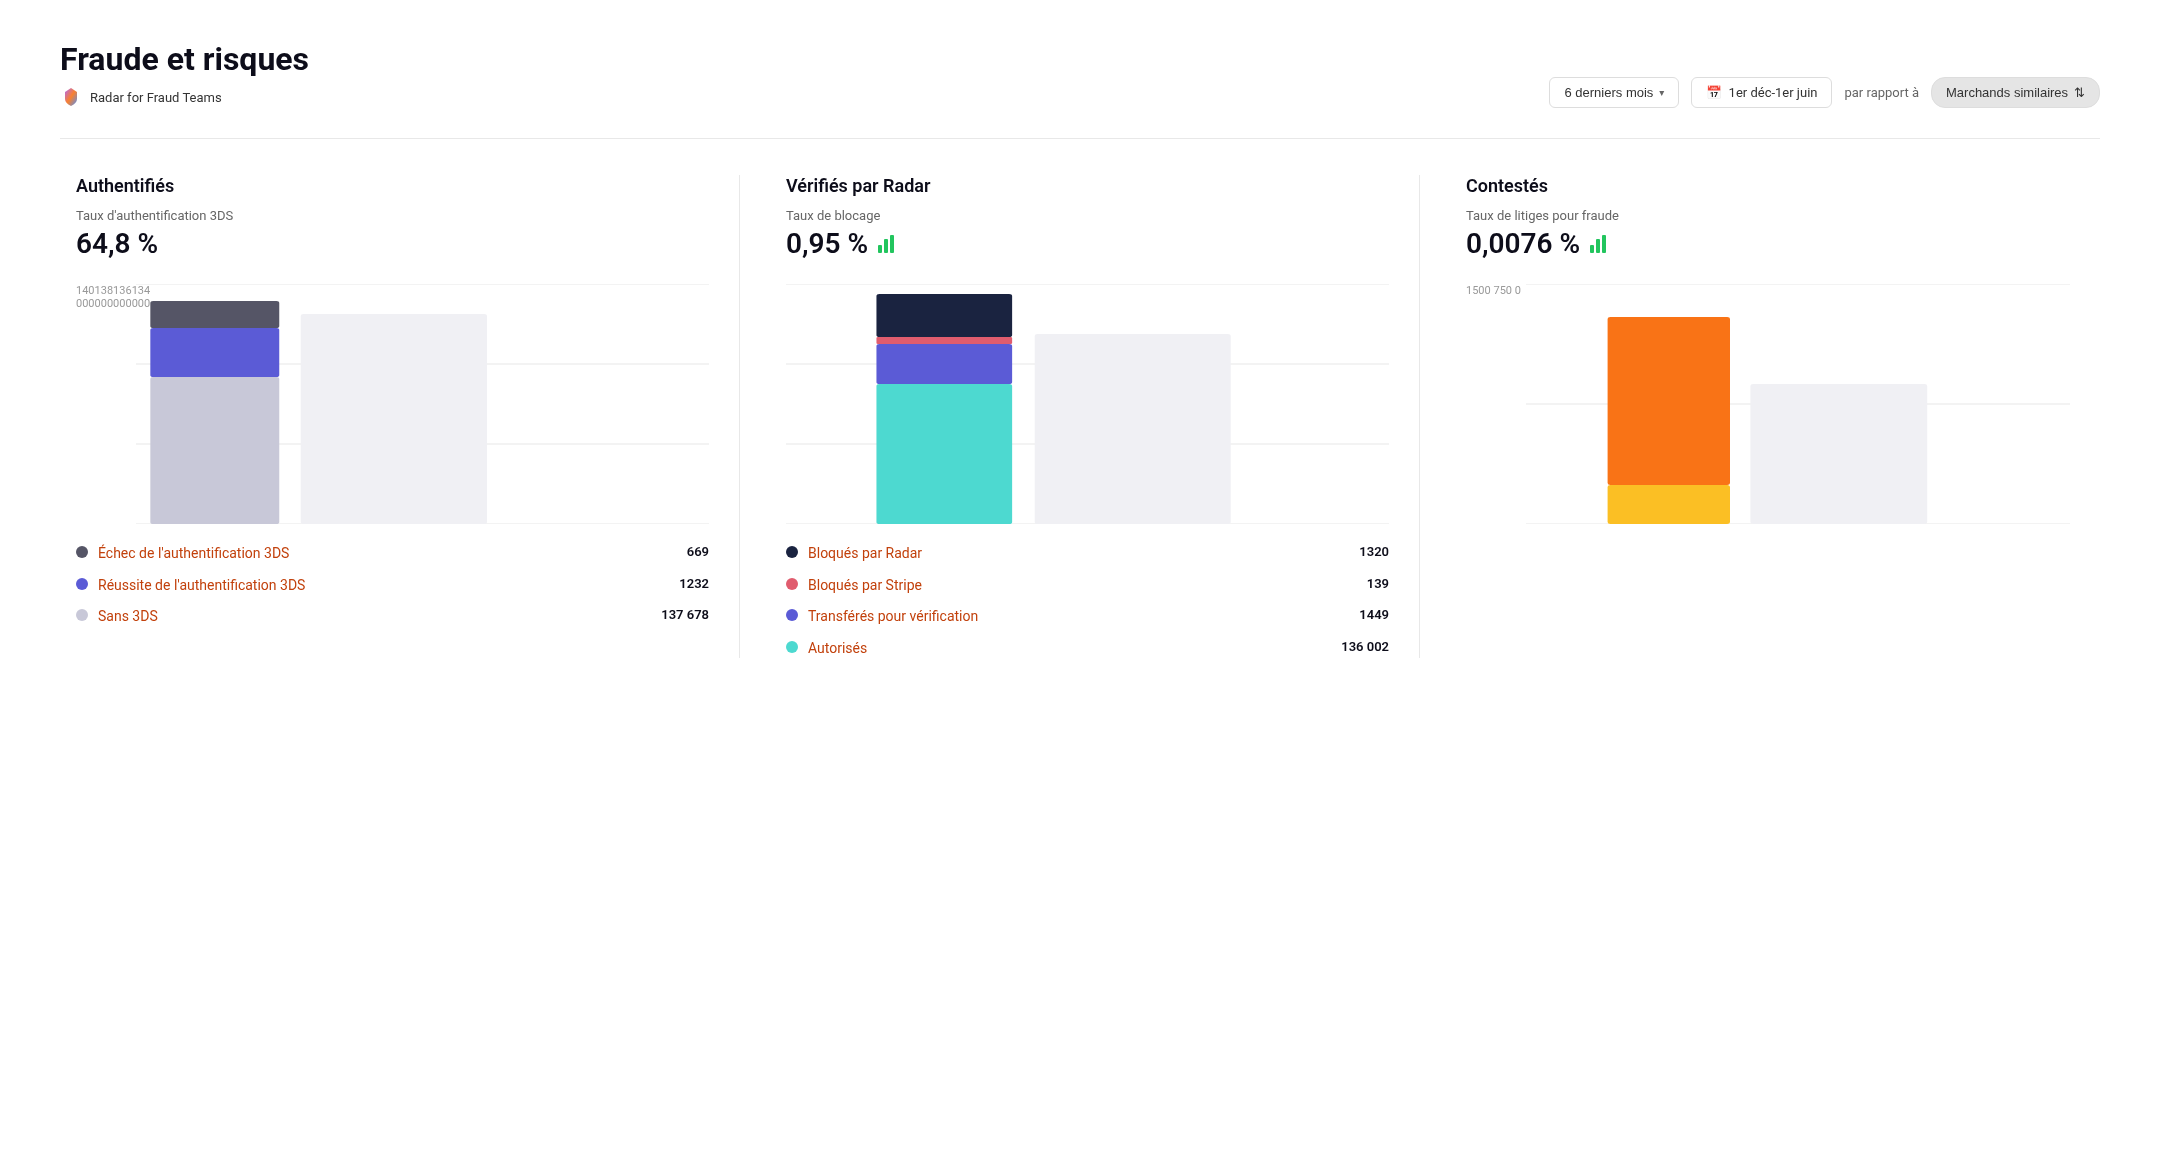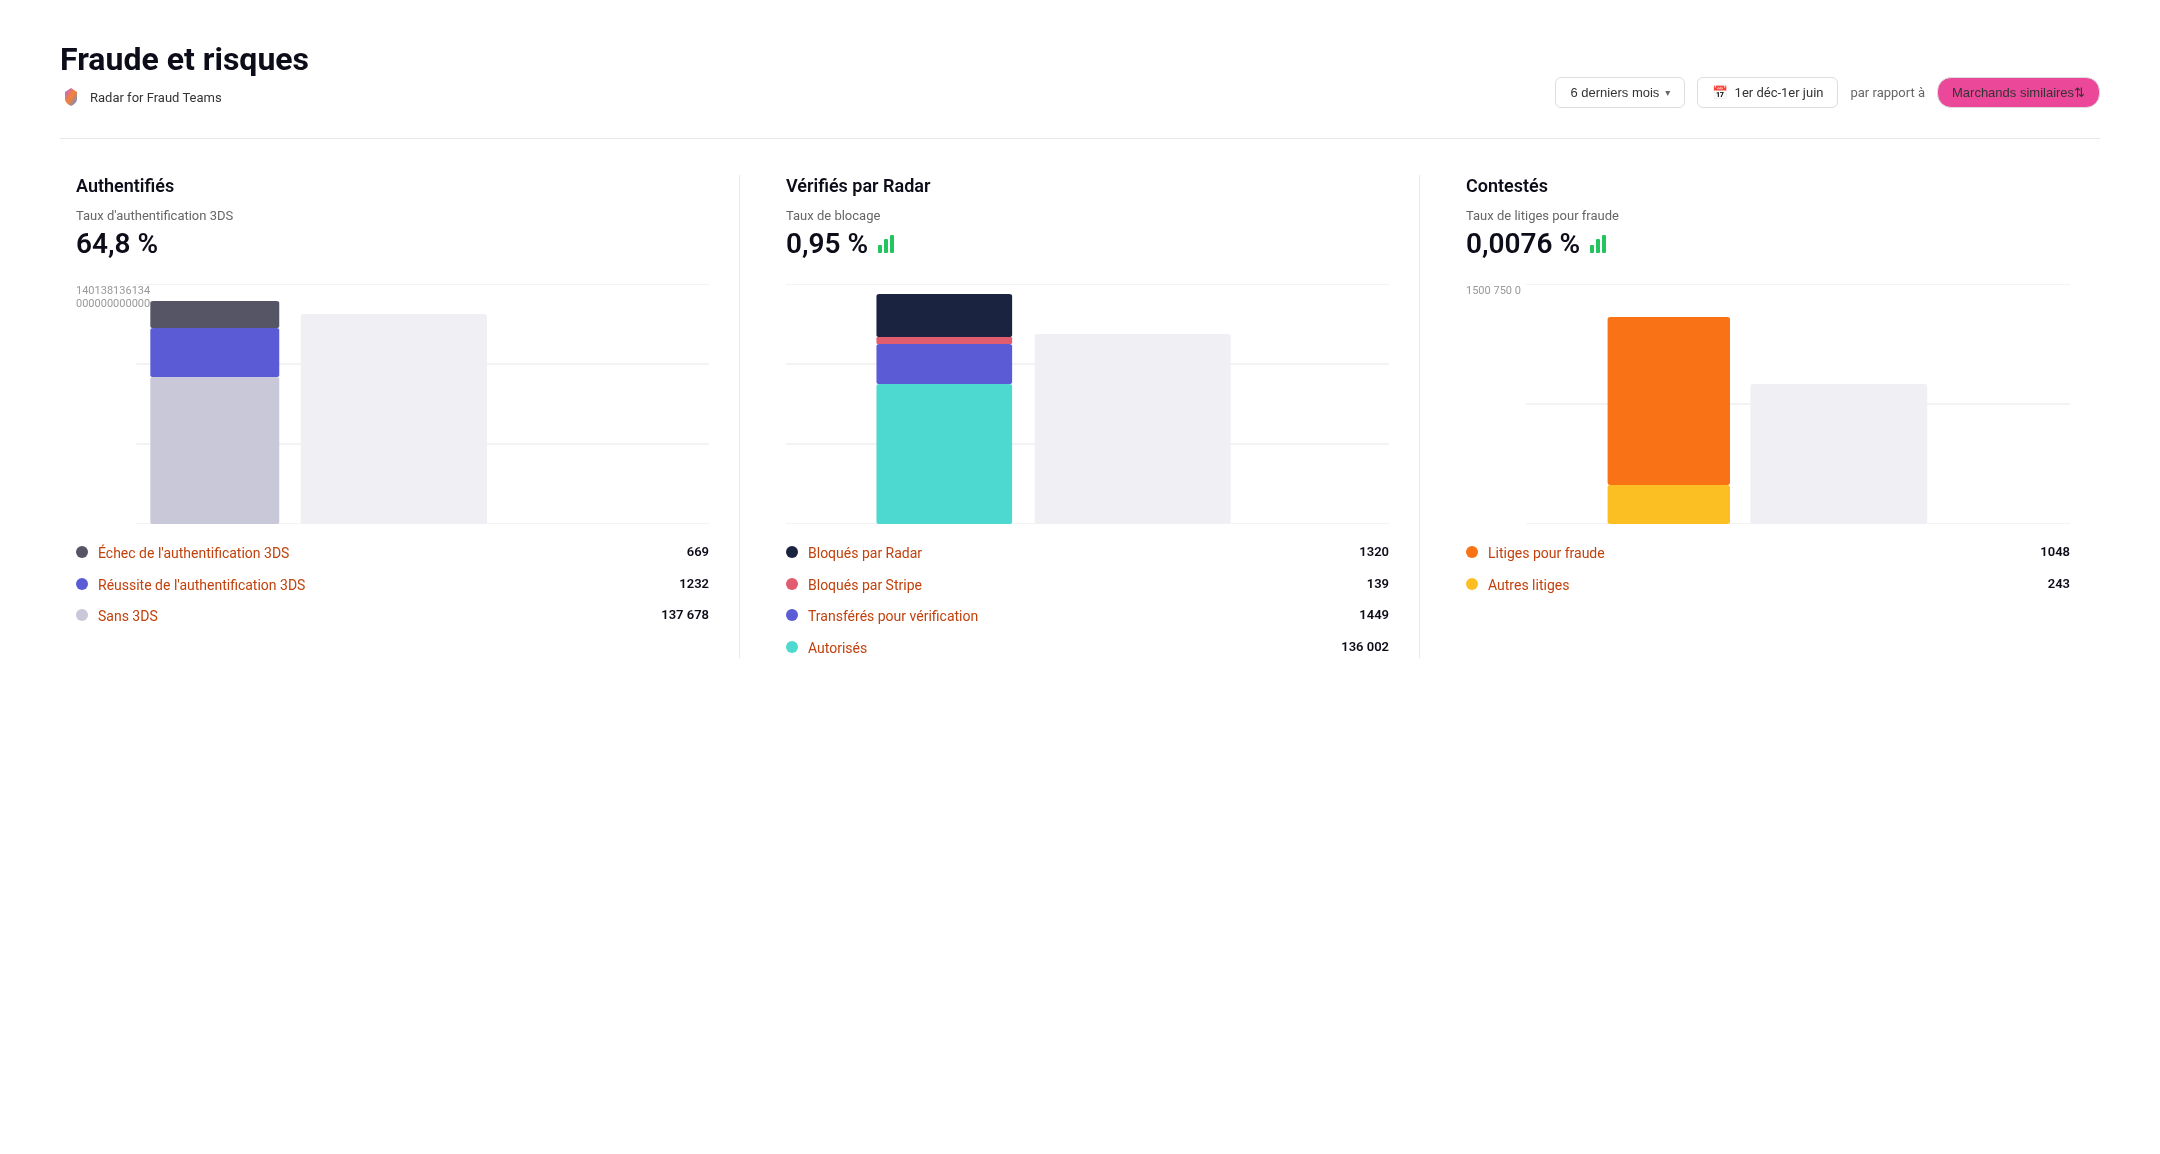--- a/index.html
+++ b/index.html
@@ -65,25 +65,25 @@
       font-size: 13px;
       color: #333;
     }
     .par-rapport {
       font-size: 13px;
       color: #666;
     }
     .marchands-btn {
       display: flex;
       align-items: center;
-      gap: 0;
+      gap: 6px;
       padding: 7px 14px;
       border: 1px solid #ddd;
       border-radius: 14px;
-      background: #ec4899;
+      background: #e5e5e5;
       font-size: 13px;
       color: #333;
       cursor: pointer;
     }
     .divider {
       border: none;
       border-top: 1px solid #e8e8e8;
       margin-bottom: 36px;
     }
     .charts-grid {
@@ -377,27 +377,15 @@
 
           <rect x="60" y="201" width="90" height="39" fill="#fbbf24" rx="2"></rect>
 
           <rect x="60" y="33" width="90" height="168" fill="#f97316" rx="2"></rect>
 
           <rect x="165" y="100" width="130" height="140" fill="#f0f0f4" rx="2"></rect>
         </svg>
       </div>
     </div>
 
-    <div class="legend">
-      <div class="legend-item">
-        <span class="legend-dot" style="background:#f97316;"></span>
-        <span class="legend-label">Litiges pour fraude</span>
-        <span class="legend-value">1048</span>
-      </div>
-      <div class="legend-item">
-        <span class="legend-dot" style="background:#fbbf24;"></span>
-        <span class="legend-label">Autres litiges</span>
-        <span class="legend-value">243</span>
-      </div>
-    </div>
   </div>
 
 </div>
 
 </body></html>

